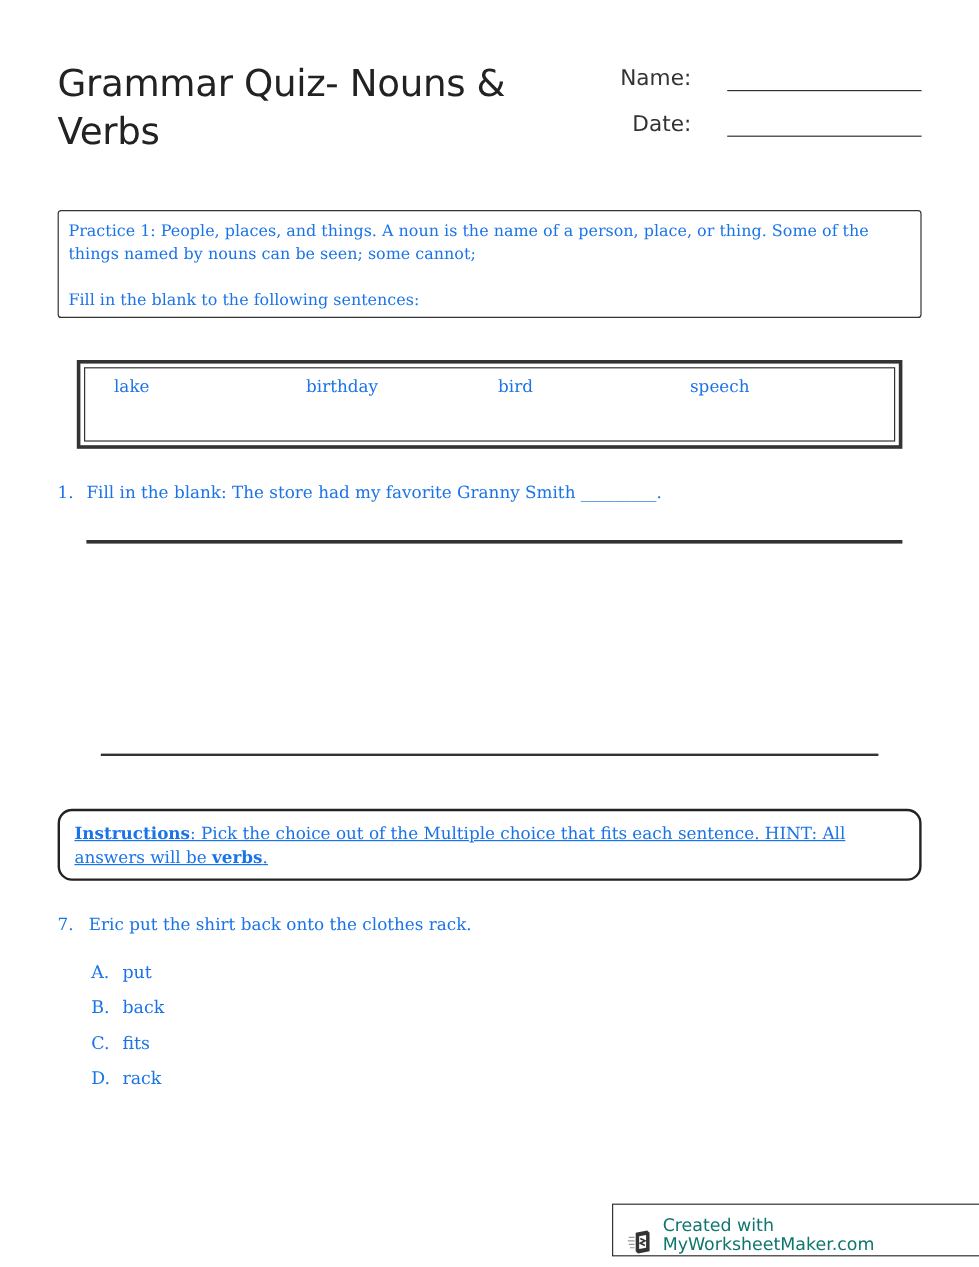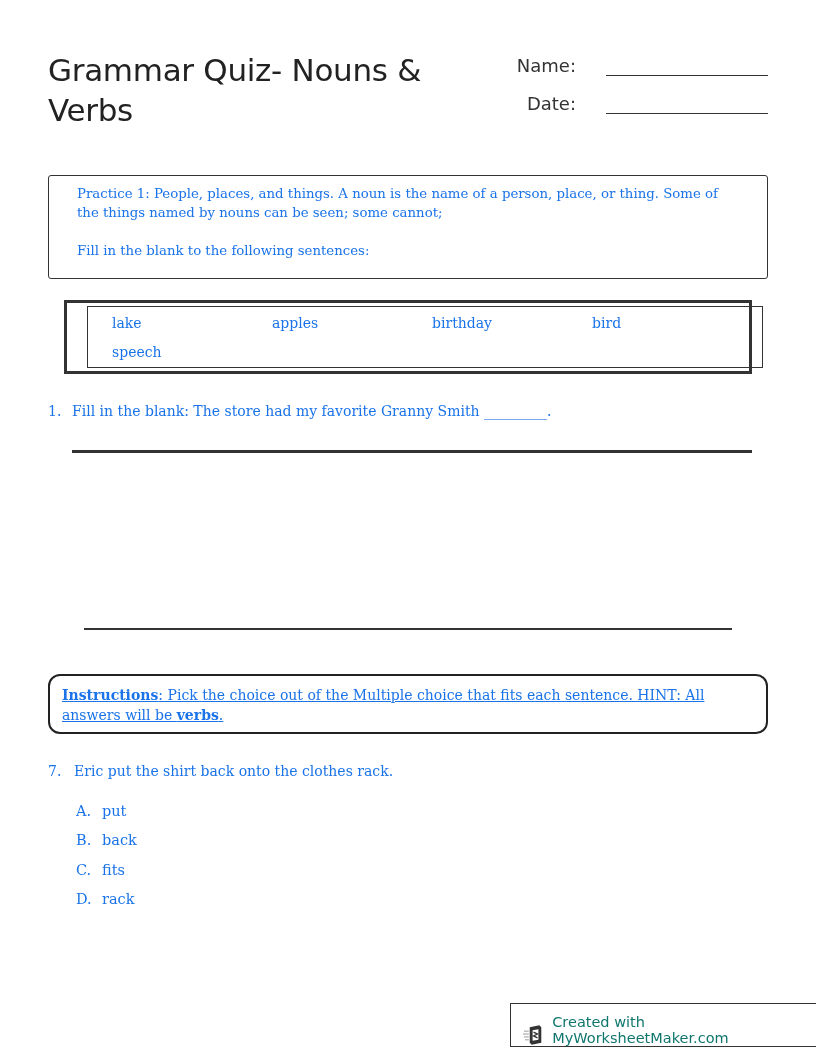--- a/index.html
+++ b/index.html
@@ -14,34 +14,34 @@
     .meta-row { position: absolute; left: 500px; width: 268px; display: flex; align-items: flex-end; gap: 24px; }
     .meta-row.name { top: 52px; }
     .meta-row.date { top: 90px; }
     .meta-label {
       width: 82px; text-align: right; padding-right: 6px;
       font-family: "DejaVu Sans", sans-serif; font-size: 18px; color: #333333;
     }
     .meta-line { flex: 1; border-bottom: 1px solid #333333; height: 24px; }
 
     .box1 {
-      position: absolute; left: 48px; top: 175px; width: 720px; height: 104px;
-      border: 1.5px solid #333333; border-radius: 3px; padding: 8px 28px;
+      position: absolute; left: 48px; top: 175px; width: 720px; height: 90px;
+      border: 1.5px solid #333333; border-radius: 3px; padding: 8px 8px;
       font-size: 13.3px; line-height: 19px; color: #1a73e8;
     }
     .box1 p.gap { margin-top: 19px; }
 
     .wordbank-outer {
       position: absolute; left: 64px; top: 300px; width: 688px; height: 74px;
       border: 3px solid #333333; padding: 3px;
     }
     .wordbank-inner {
       width: 100%; height: 100%; border: 1.5px solid #333333;
       display: grid; grid-template-columns: 160px 160px 160px 160px;
-      grid-auto-rows: 29px; padding: 6px 0 0 24px; margin-left: 17px;
+      grid-auto-rows: 29px; padding: 6px 0 0 24px;
     }
     .word { font-size: 14px; color: #1a73e8; line-height: 20px; }
 
     .q1 {
       position: absolute; left: 48px; top: 403px; font-size: 14px; color: #1a73e8;
       display: flex;
     }
     .q-num { width: 24px; }
     .answer-line-thick {
       position: absolute; left: 72px; top: 450px; width: 680px; height: 3px; background: #333333;
@@ -87,21 +87,20 @@
 </div>
 
 <div class="box1">
   <p>Practice 1: People, places, and things. A noun is the name of a person, place, or thing. Some of the things named by nouns can be seen; some cannot;</p>
   <p class="gap">Fill in the blank to the following sentences:</p>
 </div>
 
 <div class="wordbank-outer">
   <div class="wordbank-inner">
     <span class="word">lake</span>
-    <span class="word">apples</span>
     <span class="word">birthday</span>
     <span class="word">bird</span>
     <span class="word">speech</span>
   </div>
 </div>
 
 <div class="q1">
   <span class="q-num">1.</span>
   <span>Fill in the blank: The store had my favorite Granny Smith _________.</span>
 </div>

